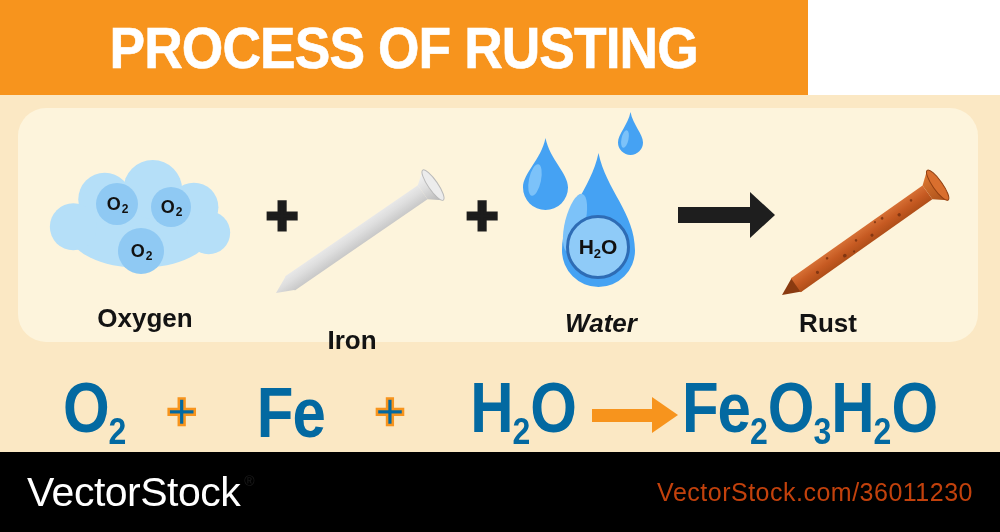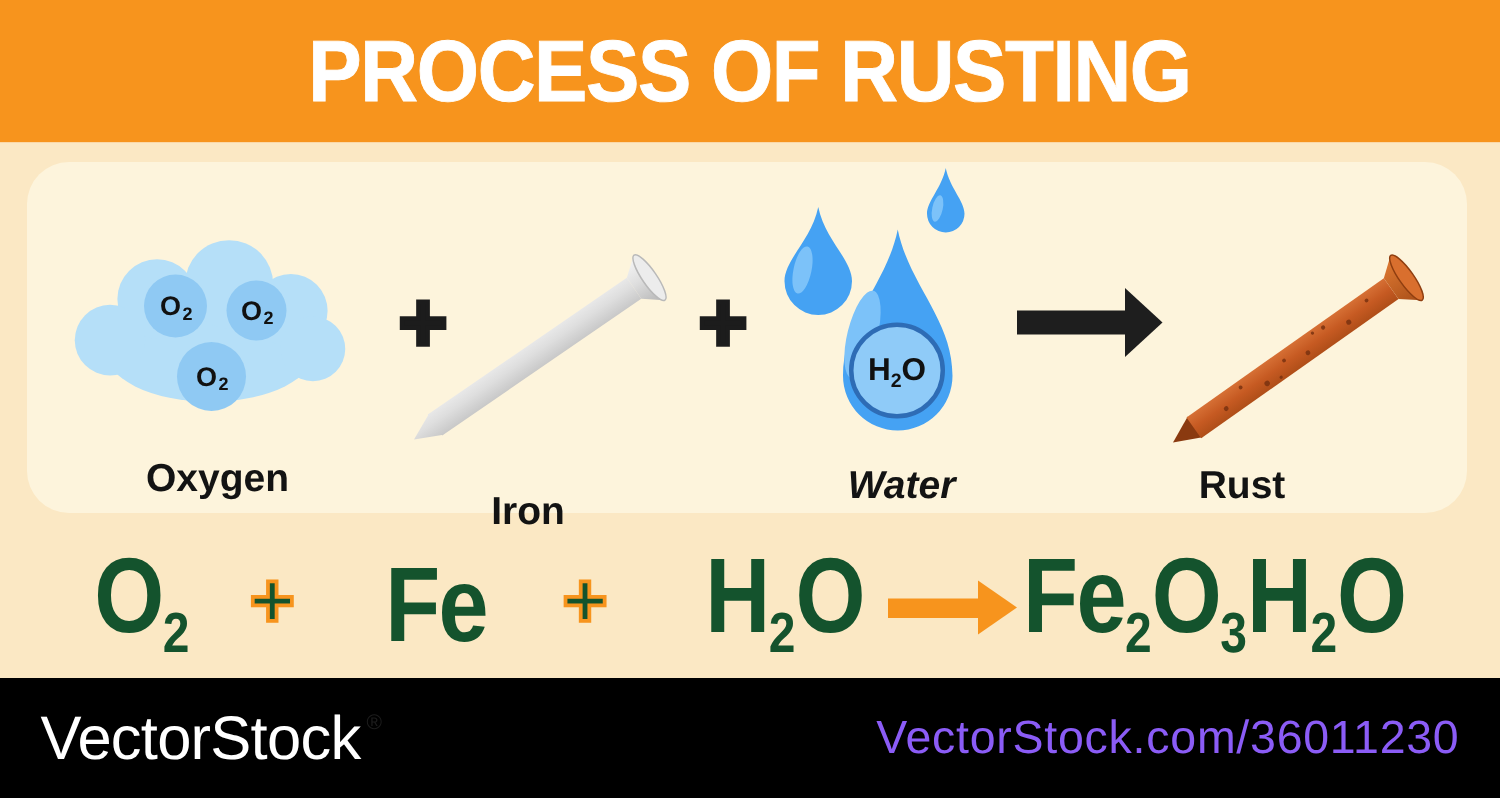--- a/index.html
+++ b/index.html
@@ -1,20 +1,20 @@
 <!DOCTYPE html>
 <html><head>
 <meta charset="utf-8">
 <style>
   html,body{margin:0;padding:0;background:#ffffff;}
   .page{position:relative;width:1000px;height:532px;overflow:hidden;
         font-family:"Liberation Sans",sans-serif;-webkit-font-smoothing:antialiased;}
 
   
-  .banner{position:absolute;top:0;left:0;width:1000px;height:95px;background:#F7941D;
+  .banner{position:absolute;top:0;left:0;width:808px;height:95px;background:#F7941D;
           display:flex;align-items:center;justify-content:center;}
   .banner h1{margin:0;color:#ffffff;font-size:58px;font-weight:bold;letter-spacing:-1px;
              transform:scaleX(0.92);-webkit-text-stroke:0.6px #ffffff;white-space:nowrap;}
 
   
   .diagram-bg{position:absolute;top:95px;left:0;width:1000px;height:357px;background:#FBE8C4;}
   .card{position:absolute;left:18px;top:13px;width:960px;height:234px;background:#FDF4DC;border-radius:28px;}
   .fig{position:absolute;}
   .label{position:absolute;text-align:center;font-weight:bold;font-size:26px;color:#131313;white-space:nowrap;}
 
@@ -26,36 +26,36 @@
   .h2o-badge{position:absolute;left:566px;top:120px;width:58px;height:58px;border-radius:50%;
              background:#8FCBF8;border:3px solid #2E6CB5;display:flex;align-items:center;
              justify-content:center;color:#111;font-weight:bold;}
   .h2o-badge .p{font-size:21px;}
   .h2o-badge .msub{font-size:13px;position:relative;top:6px;}
 
   .plus{position:absolute;width:54px;height:54px;display:flex;align-items:center;justify-content:center;
         color:#1C1C1C;font-size:56px;font-weight:bold;-webkit-text-stroke:3px #1C1C1C;}
 
   
-  .equation{position:absolute;left:0;top:258px;width:1000px;height:88px;display:flex;
-            justify-content:center;align-items:flex-end;color:#14532d;font-weight:bold;white-space:nowrap;}
+  .equation{position:absolute;left:0;top:268px;width:1000px;height:88px;display:flex;
+            justify-content:center;align-items:flex-end;color:#0369a1;font-weight:bold;white-space:nowrap;}
   .tok{display:inline-block;font-size:60px;letter-spacing:-1px;transform:scaleY(1.18);transform-origin:50% 78%;}
   .tok .esub{font-size:32px;vertical-align:-11px;letter-spacing:0;}
   .eq-plus{display:inline-block;font-size:52px;font-weight:bold;-webkit-text-stroke:2.5px #F7941D;
            position:relative;top:-10px;}
   .eq-arrow{position:relative;top:-12px;}
   .m1{margin-left:40px;} .m2{margin-left:60px;} .m3{margin-left:50px;}
   .m4{margin-left:65px;} .m5{margin-left:16px;} .m6{margin-left:4px;}
 
   
   .footer{position:absolute;top:452px;left:0;width:1000px;height:80px;background:#000000;
           box-sizing:border-box;display:flex;align-items:center;justify-content:space-between;padding:0 27px;}
   .brand{color:#ffffff;font-size:41px;letter-spacing:-0.5px;}
   .brand .reg{color:#1d1d1d;font-size:14px;vertical-align:20px;margin-left:4px;}
-  .url{color:#8b5cf6;font-size:31px;letter-spacing:0.5px;}
+  .url{color:#c2410c;font-size:25px;letter-spacing:0.5px;}
 </style>
 </head>
 <body>
 
 <div class="page">
 
   <header class="banner">
     <h1>PROCESS OF RUSTING</h1>
   </header>
 

